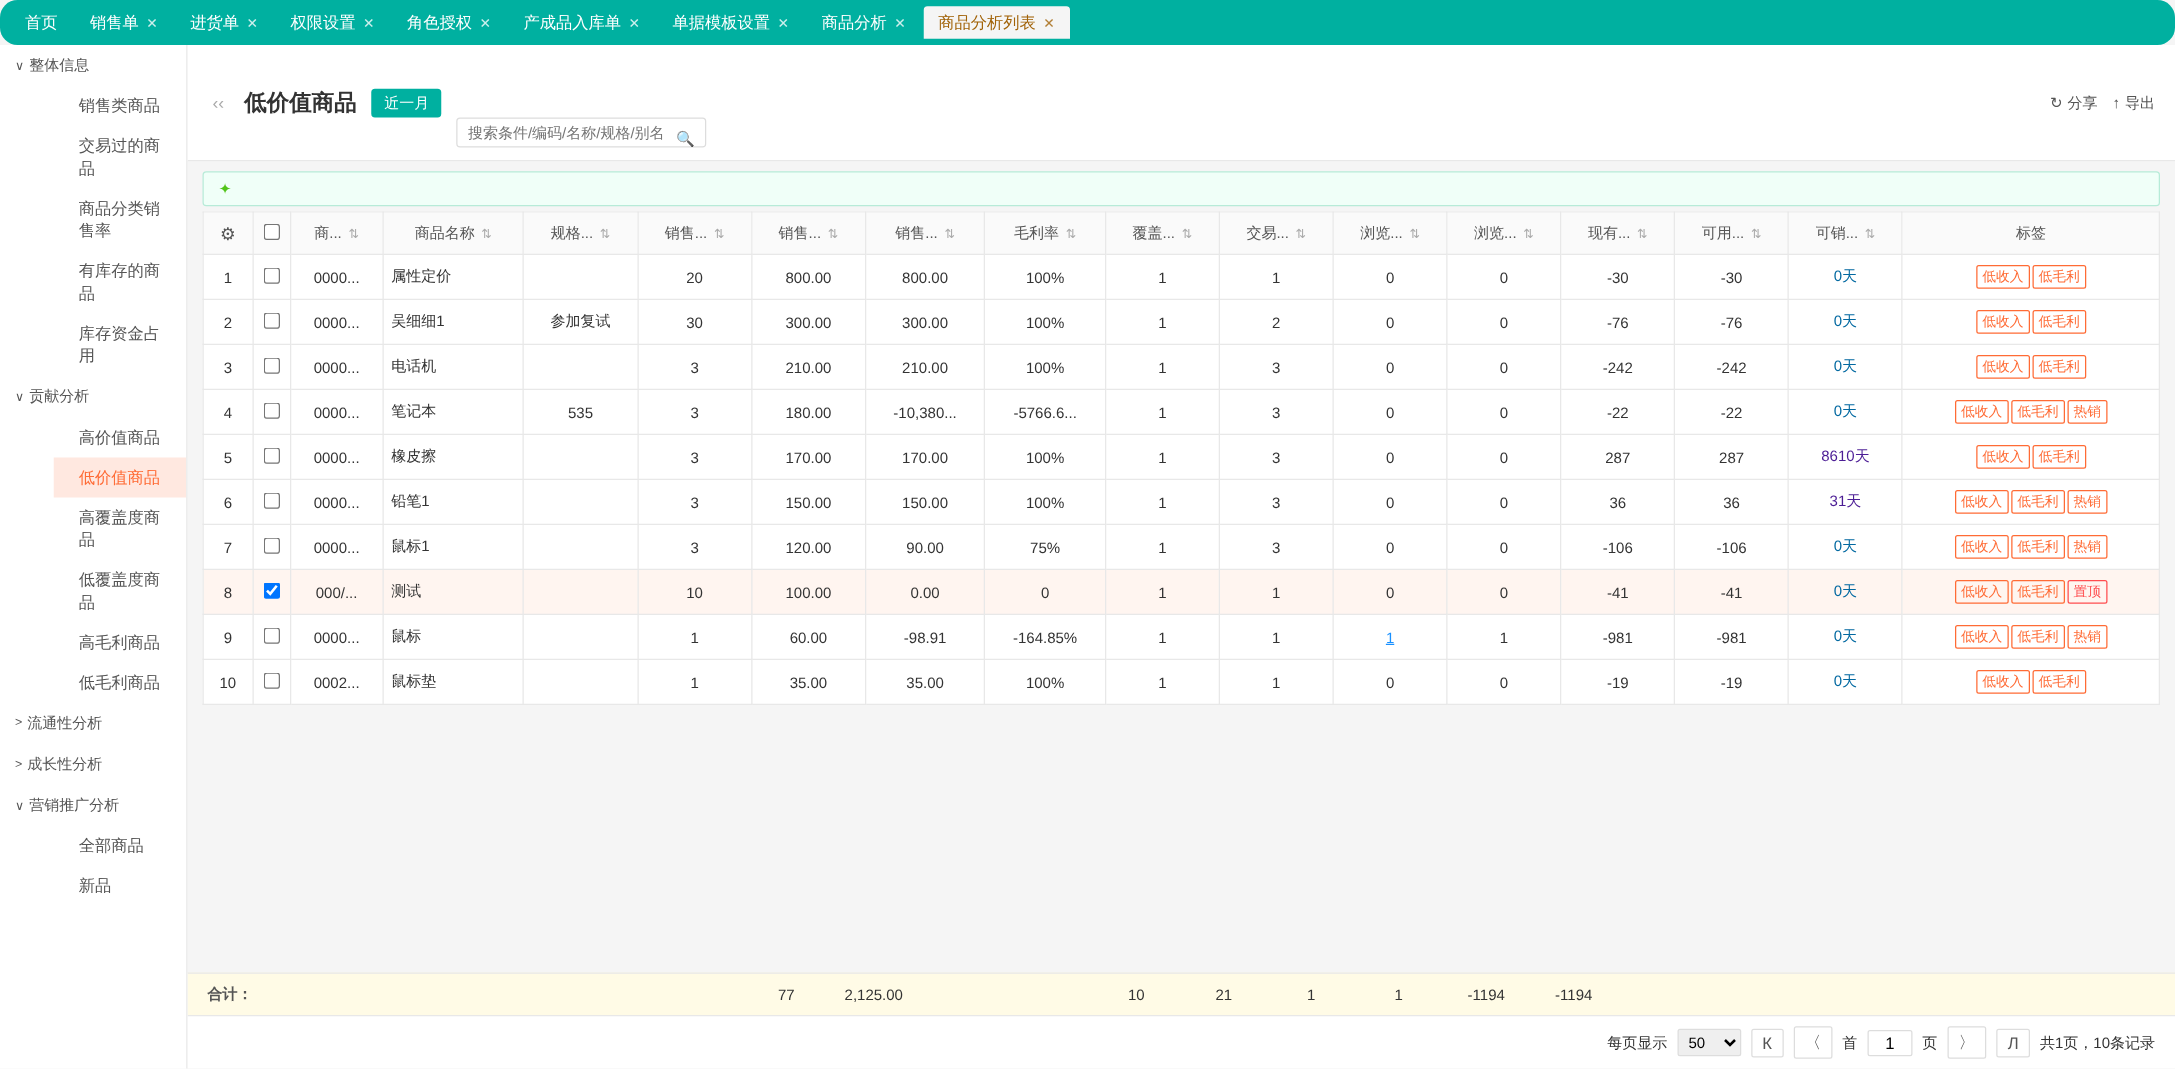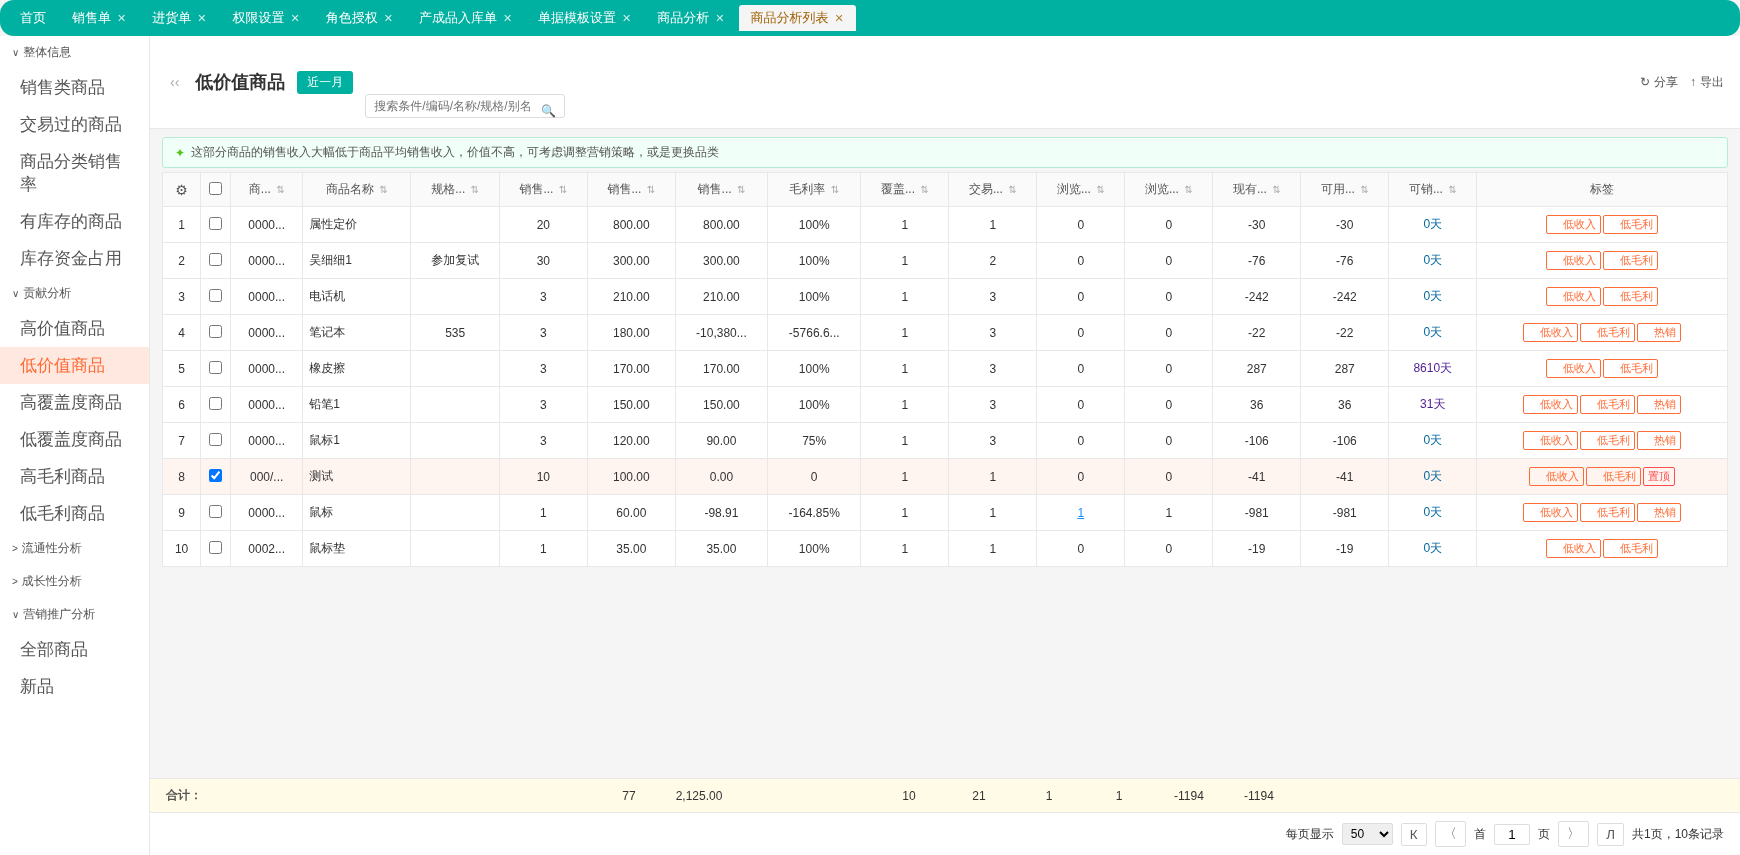--- a/index.html
+++ b/index.html
@@ -47,21 +47,22 @@
       cursor: pointer;
       display: flex;
       align-items: center;
       gap: 4px;
     }
     .sidebar-section-title .arrow { font-size: 10px; }
     .sidebar-item {
       padding: 7px 12px 7px 20px;
       color: #555;
       cursor: pointer;
-      font-size: 17px;
+      font-size: 13px;
+      margin-left: 43px;
     }
     .sidebar-item.active { background: #ffe8e0; color: #ff6b35; }
 
     
     .content-area {
       flex: 1;
       display: flex;
       flex-direction: column;
       overflow: hidden;
     }
@@ -150,21 +151,21 @@
     }
     .row-selected td { background: #fff5f0 !important; }
     .tag {
       display: inline-block;
       border: 1px solid;
       border-radius: 2px;
       padding: 1px 4px;
       font-size: 11px;
       margin: 1px;
     }
-    .tag-orange { color: #ff6b35; border-color: #ff6b35; padding-left: 16px; }
+    .tag-orange { color: #ff6b35; border-color: #ff6b35; }
     .tag-red { color: #ff4d4f; border-color: #ff4d4f; }
     .link-style { color: #1890ff; text-decoration: underline; cursor: pointer; }
     .zero-days { color: #0369a1; font-weight: normal; }
     .days-normal { color: #4c1d95; }
 
     
     .table-footer {
       background: #fffbe6;
       border-top: 1px solid #e8e8e8;
       padding: 8px 16px;
@@ -276,21 +277,20 @@
         </span>
         <span class="header-action">
           <span>↑</span>
           <span>导出</span>
         </span>
       </div>
     </div>
 
     <div class="notice-bar">
       <span class="notice-icon">✦</span>
-      <span>这部分商品的销售收入大幅低于商品平均销售收入，价值不高，可考虑调整营销策略，或是更换品类</span>
     </div>
 
     <div class="table-container">
       <table>
         <thead>
           <tr>
             <th><span class="gear-icon">⚙</span></th>
             <th><input type="checkbox" style=""></th>
             <th>商... <span class="sort-icon">⇅</span></th>
             <th>商品名称 <span class="sort-icon">⇅</span></th>

